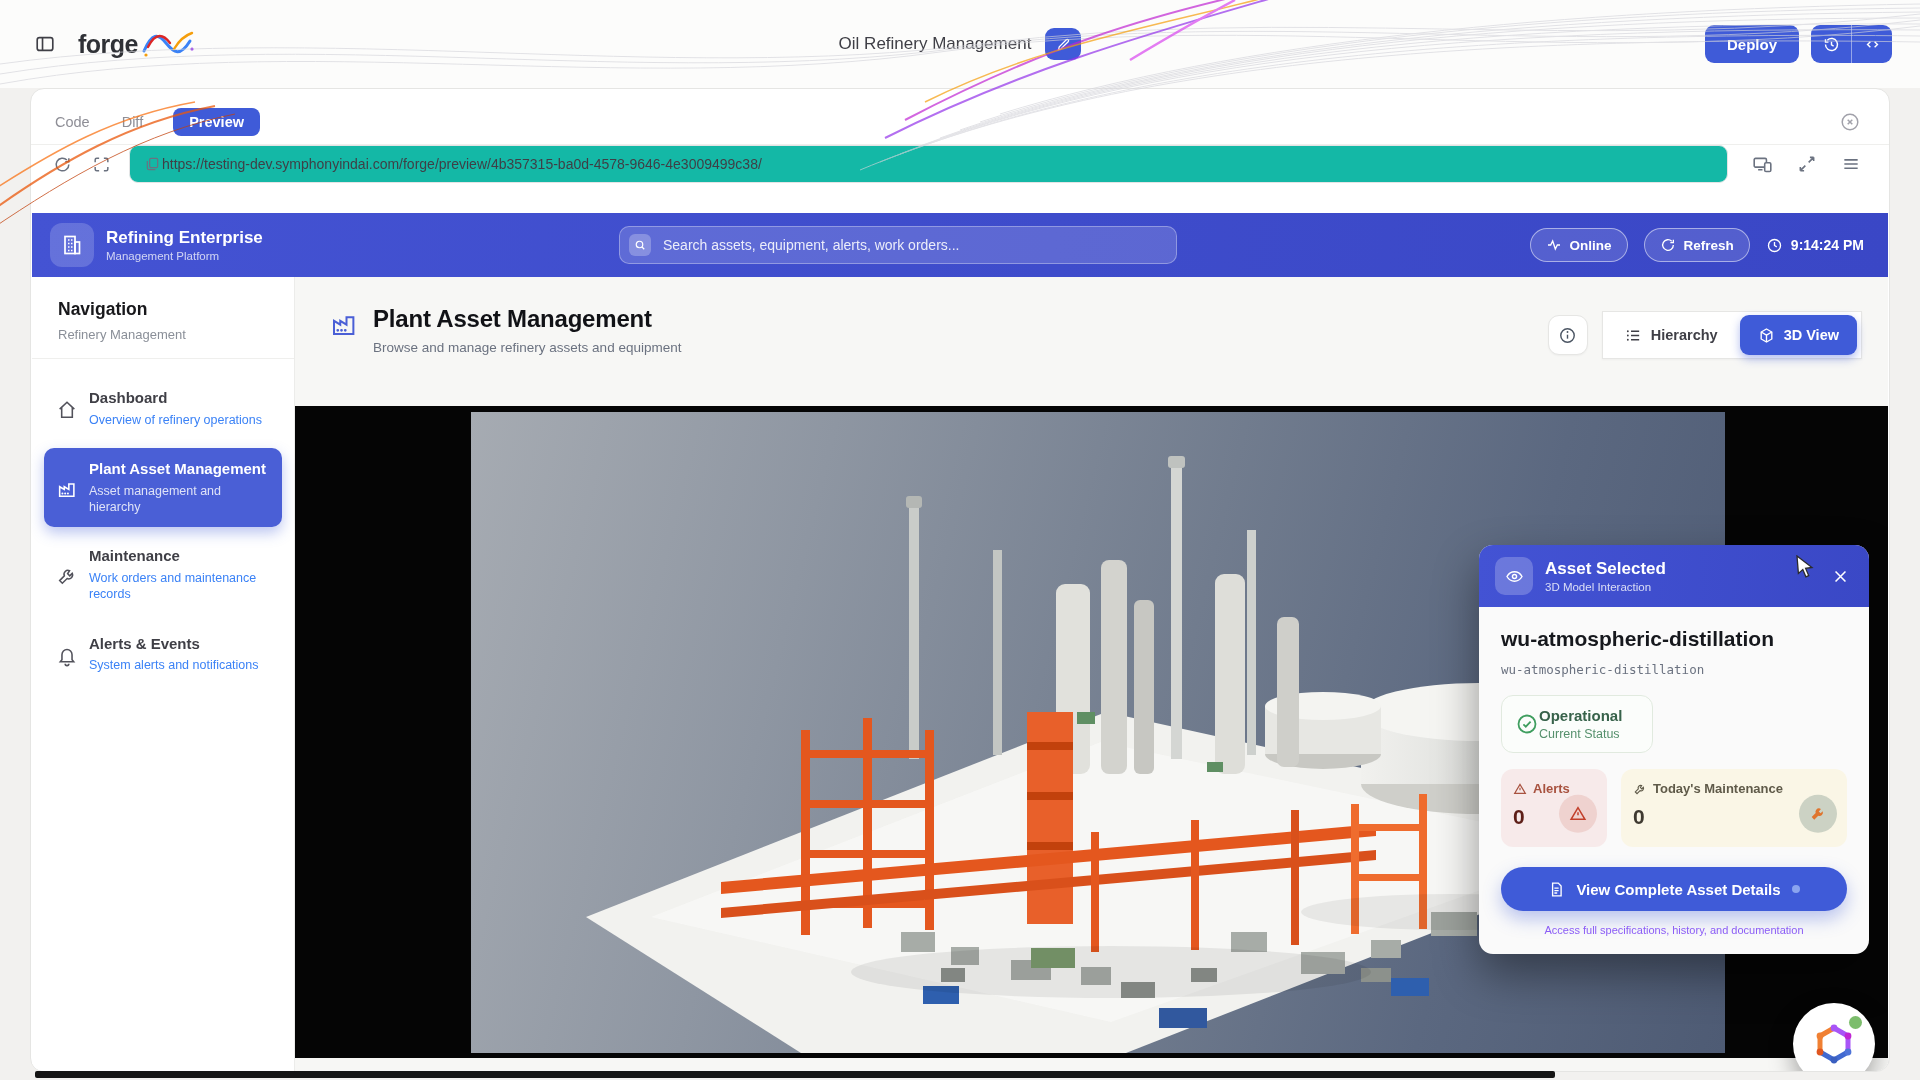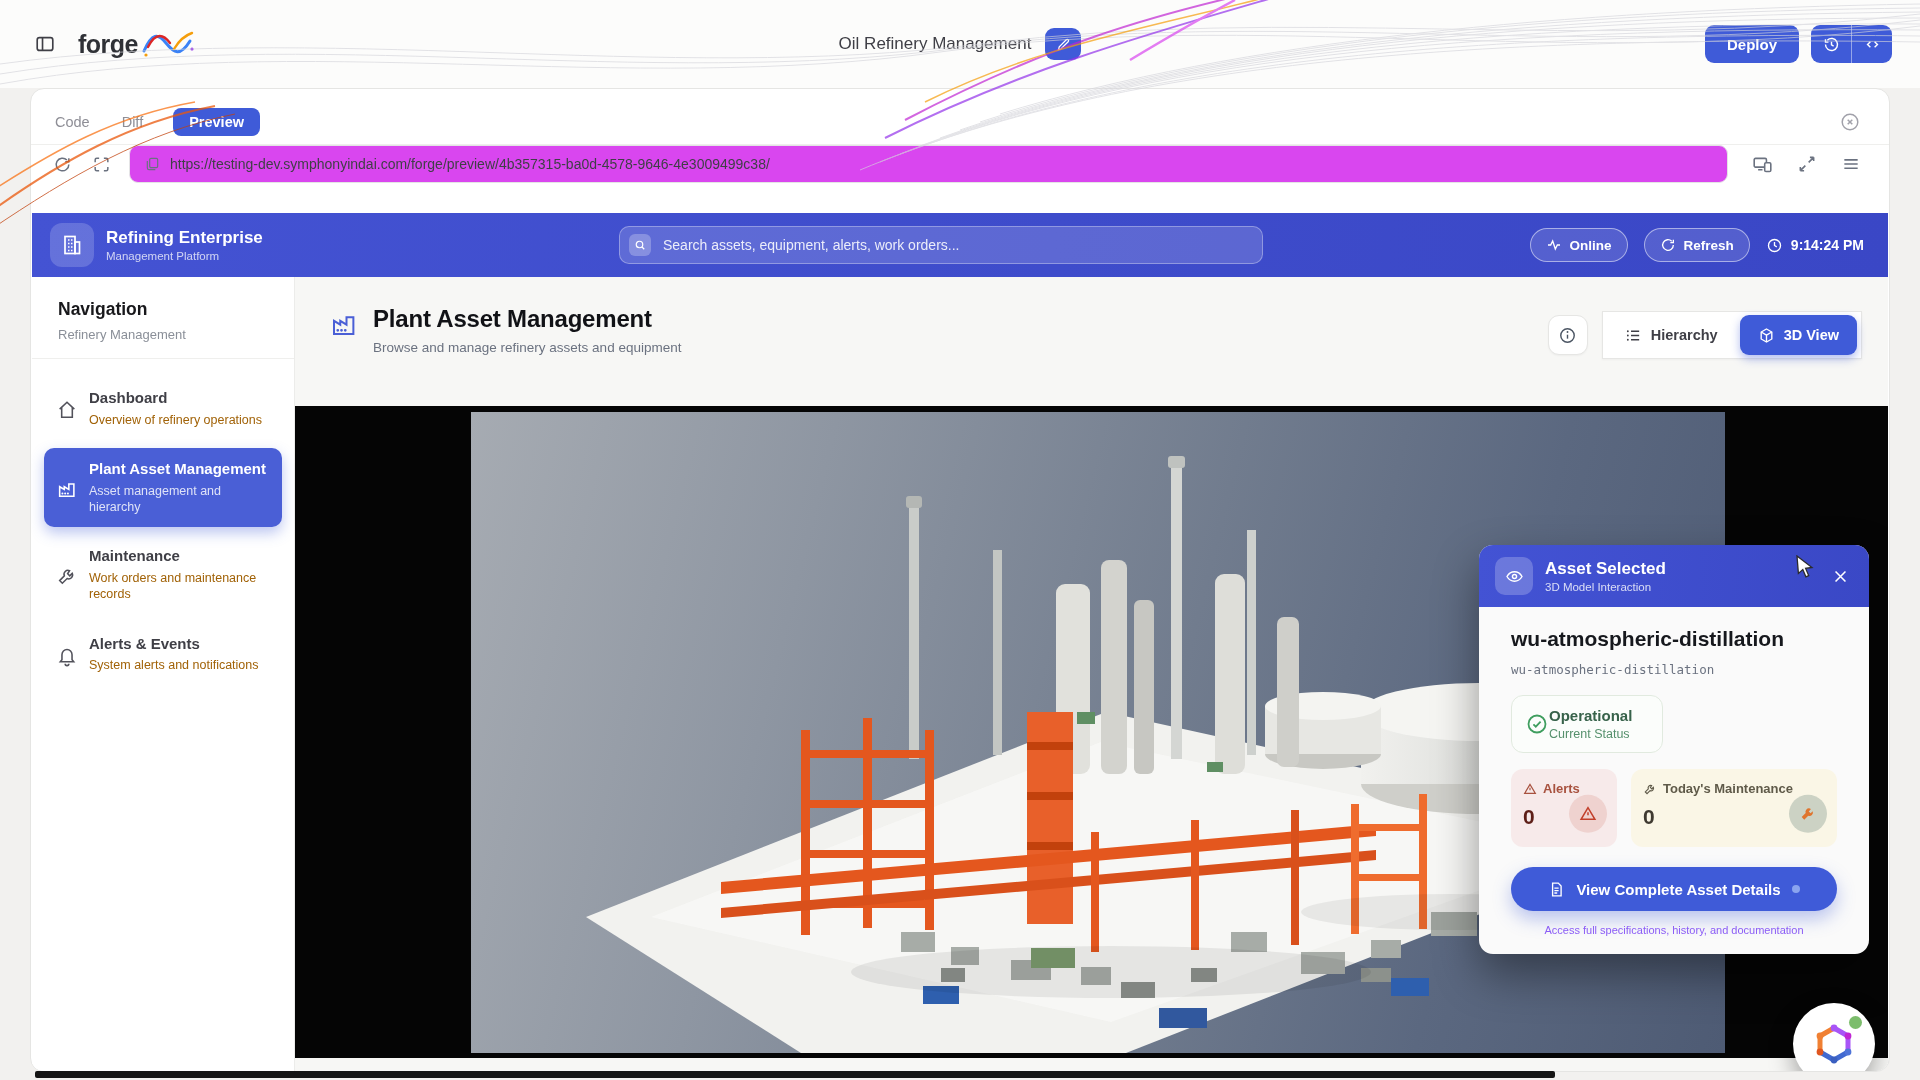--- a/index.html
+++ b/index.html
@@ -33,56 +33,56 @@
 
   .tabrow{position:absolute;top:10px;left:0;right:0;height:46px;border-bottom:1px solid #efefed;
     display:flex;align-items:center;padding:0 22px;gap:28px;box-sizing:border-box}
   .tab{font-size:14.5px;color:#8e8e96;background:none;border:none;cursor:pointer;font-family:inherit;padding:5px 2px}
   .tab.active{background:var(--accent);color:#fff;border-radius:8px;padding:6px 16px;font-weight:600}
   .tab-close{margin-left:auto;background:none;border:none;color:#a1a1aa;cursor:pointer}
 
   .urlrow{position:absolute;top:46px;left:0;right:0;height:58px;display:flex;align-items:center;
     padding:0 20px;gap:16px;box-sizing:border-box}
   .url-icon-btn{background:none;border:none;color:#6b7280;cursor:pointer;padding:2px}
-  .url-field{flex:1;height:36px;border:1px solid #e4e4e5;border-radius:9px;background:#d946ef;
-    display:flex;align-items:center;gap:10px;padding:0 14px;color:#3f3f46;font-size:14px;
+  .url-field{flex:1;height:36px;border:1px solid #e4e4e5;border-radius:9px;background:#14b8a6;
+    display:flex;align-items:center;gap:2px;padding:0 14px;color:#3f3f46;font-size:14px;
     margin-right:6px;cursor:text;overflow:hidden;white-space:nowrap}
   .url-actions{display:flex;align-items:center;gap:20px;color:#6b7280;padding-right:6px}
 
   
   .appheader{position:absolute;top:124px;left:1px;right:1px;height:64px;
     background:linear-gradient(95deg,#4453d3 0%,#3e4ccb 55%,#3a47c6 100%);
     display:flex;align-items:center;padding:0 18px;box-sizing:border-box;color:#fff}
   .brand-badge{width:44px;height:44px;border-radius:12px;background:rgba(255,255,255,.18);
     display:flex;align-items:center;justify-content:center}
   .brand-text{margin-left:12px}
   .brand-title{font-size:17px;font-weight:700;line-height:1.15}
   .brand-sub{font-size:11.5px;color:rgba(255,255,255,.75);margin-top:2px}
-  .hdr-search{position:absolute;left:587px;width:644px;height:38px;border-radius:10px;
+  .hdr-search{position:absolute;left:587px;width:558px;height:38px;border-radius:10px;
     background:rgba(255,255,255,.16);border:1px solid rgba(255,255,255,.32);
     display:flex;align-items:center;padding:0 9px;gap:10px;box-sizing:border-box}
   .hdr-search .s-badge{width:22px;height:22px;border-radius:6px;background:rgba(255,255,255,.25);
     display:flex;align-items:center;justify-content:center;color:#fff}
   .hdr-search input{flex:1;background:transparent;border:none;outline:none;color:#fff;font-size:14px;font-family:inherit}
   .hdr-search input::placeholder{color:rgba(255,255,255,.88)}
   .hdr-right{margin-left:auto;display:flex;align-items:center;gap:16px}
   .pill{height:34px;border-radius:17px;background:rgba(255,255,255,.13);border:1px solid rgba(255,255,255,.5);
     color:#fff;display:flex;align-items:center;gap:8px;padding:0 15px;font-size:13.5px;font-weight:600;cursor:pointer;font-family:inherit}
   .hdr-time{display:flex;align-items:center;gap:8px;font-size:14px;font-weight:600;margin-right:6px}
 
   .content{position:absolute;top:188px;bottom:0;left:1px;right:1px;display:flex}
   .sidebar{width:263px;background:#fff;border-right:1px solid #ececea;box-sizing:border-box;flex:none}
   .side-head{padding:22px 26px 16px;border-bottom:1px solid #efefed}
   .side-heading{font-size:17.5px;font-weight:700;color:#18181b}
   .side-subheading{font-size:13px;color:#8a8f98;margin-top:7px}
   .side-items{padding:18px 12px}
   .side-item{display:flex;gap:11px;align-items:center;padding:12px 12px;border-radius:10px;margin-bottom:8px;cursor:pointer}
   .side-item .s-icon{color:#52525b;margin-top:3px}
   .si-label{font-size:15px;font-weight:600;color:#3f3f46;line-height:1.25}
-  .si-desc{font-size:12.5px;color:#a16207;margin-top:4px;line-height:1.3}
+  .si-desc{font-size:12.5px;color:#3b82f6;margin-top:4px;line-height:1.3}
   .side-item.active{background:#4a5fd6;box-shadow:0 6px 14px rgba(63,91,216,.35)}
   .side-item.active .s-icon{color:#fff}
   .side-item.active .si-label{color:#fff}
   .side-item.active .si-desc{color:rgba(255,255,255,.82)}
 
   .main{flex:1;position:relative;background:#f7f7f5}
   .main-head{position:absolute;top:0;left:0;right:0;height:129px;display:flex;align-items:flex-start;
     padding:28px 26px 0 34px;box-sizing:border-box}
   .page-icon{color:#4a5fd6;margin-top:4px}
   .page-titles{margin-left:14px}
@@ -105,21 +105,21 @@
   
   .asset-panel{position:absolute;left:1184px;top:139px;width:390px;background:#fafafa;border-radius:14px;
     box-shadow:0 20px 45px rgba(0,0,0,.4);z-index:10;overflow:hidden}
   .ap-head{height:62px;background:linear-gradient(95deg,#4353d4,#3a48c6);display:flex;align-items:center;
     padding:0 16px;color:#fff}
   .ap-badge{width:38px;height:38px;border-radius:10px;background:rgba(255,255,255,.22);display:flex;align-items:center;justify-content:center}
   .ap-titles{margin-left:12px}
   .ap-title{font-size:17px;font-weight:700}
   .ap-sub{font-size:11.5px;color:rgba(255,255,255,.8);margin-top:2px}
   .ap-close{margin-left:auto;background:none;border:none;color:#fff;cursor:pointer;padding:4px}
-  .ap-body{padding:20px 32px 18px}
+  .ap-body{padding:20px 22px 18px}
   .ap-name{font-size:21px;font-weight:700;color:#16181d}
   .ap-id{font-family:"DejaVu Sans Mono",monospace;font-size:12.5px;color:#6b7280;margin-top:11px}
   .status-card{margin-top:18px;width:152px;border:1px solid #e1eadf;background:#fbfdfb;border-radius:12px;
     padding:11px 13px;display:flex;align-items:center;gap:0;box-sizing:border-box}
   .status-texts .st-label{font-size:15px;font-weight:700;color:#37624a}
   .status-texts .st-sub{font-size:12.5px;color:#55906c;margin-top:3px}
   .stat-row{display:flex;gap:14px;margin-top:16px}
   .stat-card{border-radius:12px;padding:12px 12px;position:relative;box-sizing:border-box;height:78px}
   .stat-card.alerts{width:106px;background:#f7eaea}
   .stat-card.maint{flex:1;background:#faf6e6}

